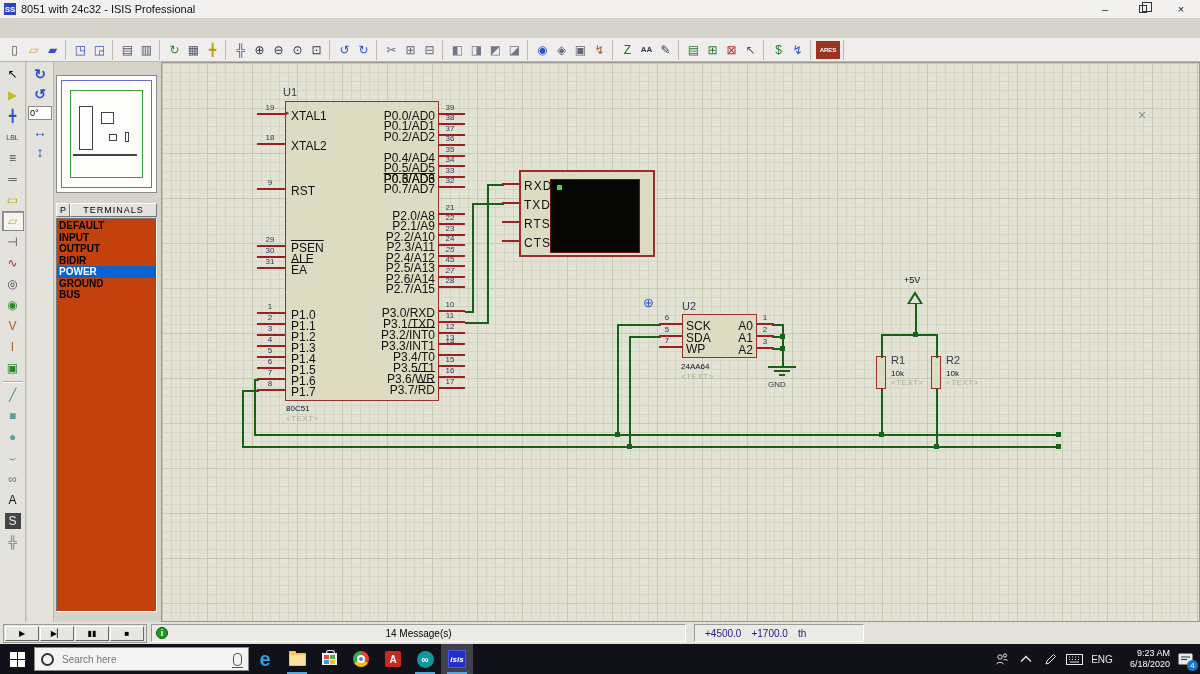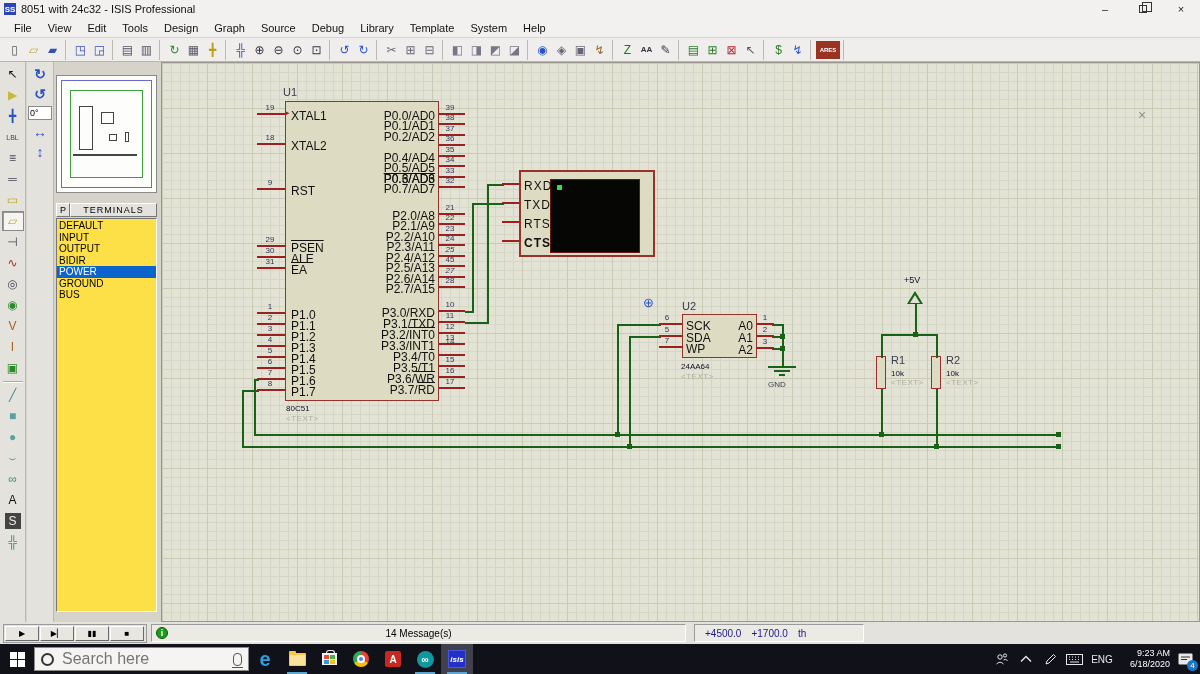--- a/index.html
+++ b/index.html
@@ -37,21 +37,21 @@
 
   .sidepanel{position:absolute;left:55px;top:0;width:105px;height:560px;background:#d6d3ca;}
   .preview{position:absolute;left:1px;top:13px;width:101px;height:118px;background:#fdfdfb;border:1px solid #8a8a8a;}
   .pv-blue{position:absolute;left:4px;top:4px;right:4px;bottom:4px;border:1px solid #6a6ac8;}
   .pv-green{position:absolute;left:13px;top:14px;right:13px;bottom:14px;border:1px solid #3aa03a;}
   .pv-shape{position:absolute;border:1px solid #444;}
   .selector{position:absolute;left:1px;top:141px;width:101px;height:409px;}
   .sel-header{height:14px;display:flex;}
   .pbtn{width:14px;height:14px;border:1px solid;border-color:#fff #777 #777 #fff;background:#e4e2dc;font-size:9px;display:flex;align-items:center;justify-content:center;}
   .sel-title{flex:1;border:1px solid;border-color:#fff #777 #777 #fff;background:#e4e2dc;font-size:9px;display:flex;align-items:center;justify-content:center;letter-spacing:1px;}
-  .sel-list{position:absolute;left:0;top:15px;right:0;bottom:0;background:#fde047;border:1px solid;border-color:#777 #fff #fff #777;padding-top:1px;overflow:hidden;}
+  .sel-list{position:absolute;left:0;top:15px;right:0;bottom:0;background:#c2410c;border:1px solid;border-color:#777 #fff #fff #777;padding-top:1px;overflow:hidden;font-weight:bold;}
   .sel-item{font-size:10px;height:11.5px;line-height:11.5px;padding-left:2px;color:#000;}
   .sel-item.sel{background:#0a64cc;color:#fff;}
 
   
   .canvas{position:absolute;left:161px;top:0;width:1039px;height:560px;background:#e2e3d4;border:1px solid #9a978f;overflow:hidden;
     background-image:
       linear-gradient(#c9cab4 1px,transparent 1px),
       linear-gradient(90deg,#c9cab4 1px,transparent 1px),
       linear-gradient(#d5d6c5 1px,transparent 1px),
       linear-gradient(90deg,#d5d6c5 1px,transparent 1px);
@@ -84,21 +84,21 @@
   .coordpanel{width:170px;margin-left:8px;color:#1a1a8c;font-size:10px;}
   .coordpanel span{margin-left:10px;}
 
   
   .taskbar{position:absolute;left:0;top:644px;width:1200px;height:30px;background:#101119;display:flex;align-items:center;}
   .startbtn{width:34px;height:30px;display:flex;align-items:center;justify-content:center;}
   .winlogo{display:grid;grid-template-columns:7px 7px;grid-template-rows:7px 7px;gap:1px;}
   .winlogo div{background:#fff;}
   .searchbox{width:215px;height:24px;background:#f5f4f2;border:1px solid #8a8a8a;display:flex;align-items:center;padding:0 6px;}
   .cortana{width:13px;height:13px;border-radius:50%;border:2px solid #333;margin-right:6px;flex:none;}
-  .searchbox input{flex:1;border:none;background:transparent;font-size:16px;color:#333;outline:none;min-width:0;}
+  .searchbox input{flex:1;border:none;background:transparent;font-size:10px;color:#333;outline:none;min-width:0;}
   .micicon{width:9px;height:13px;border:1px solid #555;border-radius:4px;position:relative;flex:none;}
   .micicon:after{content:"";position:absolute;left:-2px;bottom:-3px;width:11px;height:3px;border-bottom:1px solid #555;}
   .appslot{width:32px;height:30px;display:flex;align-items:center;justify-content:center;position:relative;}
   .appslot.active{background:#41414d;}
   .underline{position:absolute;left:6px;bottom:0;width:20px;height:2px;background:#5aa7d4;}
   .i-edge{color:#2aa1e0;font-size:20px;font-weight:bold;line-height:20px;}
   .i-folder{width:17px;height:13px;background:#f9c84a;position:relative;border-radius:1px;}
   .i-folder:before{content:"";position:absolute;left:0;top:-2px;width:7px;height:3px;background:#f9c84a;border-radius:1px;}
   .i-folder:after{content:"";position:absolute;left:1px;top:2px;width:15px;height:10px;background:#fde39a;}
   .i-store{width:15px;height:12px;background:#f2f2f2;position:relative;display:grid;grid-template-columns:5px 5px;grid-template-rows:4px 4px;gap:1px;padding:2px;}
@@ -125,34 +125,20 @@
     <div class="title-text">8051 with 24c32 - ISIS Professional</div>
     <div class="wincontrols">
       <div class="winbtn">–</div>
       <div class="winbtn">
           <span class="g-restore"></span>
         </div>
       <div class="winbtn">×</div>
     </div>
   </div>
 
-  <div class="menubar" id="menubar">
-      <div class="menu-item">File</div>
-      <div class="menu-item">View</div>
-      <div class="menu-item">Edit</div>
-      <div class="menu-item">Tools</div>
-      <div class="menu-item">Design</div>
-      <div class="menu-item">Graph</div>
-      <div class="menu-item">Source</div>
-      <div class="menu-item">Debug</div>
-      <div class="menu-item">Library</div>
-      <div class="menu-item">Template</div>
-      <div class="menu-item">System</div>
-      <div class="menu-item">Help</div>
-    </div>
 
   <div class="toolbar" id="toolbar">
       <div class="tgroup">
         <div class="ticon" style="color: rgb(85, 85, 85);">▯</div>
         <div class="ticon" style="color: rgb(196, 154, 42);">▱</div>
         <div class="ticon" style="color: rgb(58, 80, 184);">▰</div>
       </div>
       <div class="tgroup">
         <div class="ticon" style="color: rgb(58, 80, 184);">◳</div>
         <div class="ticon" style="color: rgb(58, 80, 184);">◲</div>
@@ -481,21 +467,21 @@
         <div class="stub" style="left: 595px; top: 284px; width: 17px;"></div>
         <div class="pinnum" style="left: 591px; top: 274px; width: 24px;">3</div>
         <div class="pinlbl" style="left: 544px; top: 280px; width: 47px; text-align: right;">A2</div>
         <div class="stub" style="left: 340px; top: 120px; width: 17px;"></div>
         <div class="pinlbl" style="left: 362px; top: 116px; letter-spacing: 1px;">RXD</div>
         <div class="stub" style="left: 340px; top: 139px; width: 17px;"></div>
         <div class="pinlbl" style="left: 362px; top: 135px; letter-spacing: 1px;">TXD</div>
         <div class="stub" style="left: 340px; top: 158px; width: 17px;"></div>
         <div class="pinlbl" style="left: 362px; top: 154px; letter-spacing: 1px;">RTS</div>
         <div class="stub" style="left: 340px; top: 177px; width: 17px;"></div>
-        <div class="pinlbl" style="left: 362px; top: 173px; letter-spacing: 1px; font-weight: bold;">CTS</div>
+        <div class="pinlbl" style="left: 362px; top: 173px; letter-spacing: 1px;">CTS</div>
       </div>
   </div>
 
   <div class="statusbar">
     <div class="simgrp" id="simgrp">
         <div class="simbtn">▶</div>
         <div class="simbtn">▶▏</div>
         <div class="simbtn">▮▮</div>
         <div class="simbtn">■</div>
       </div>

